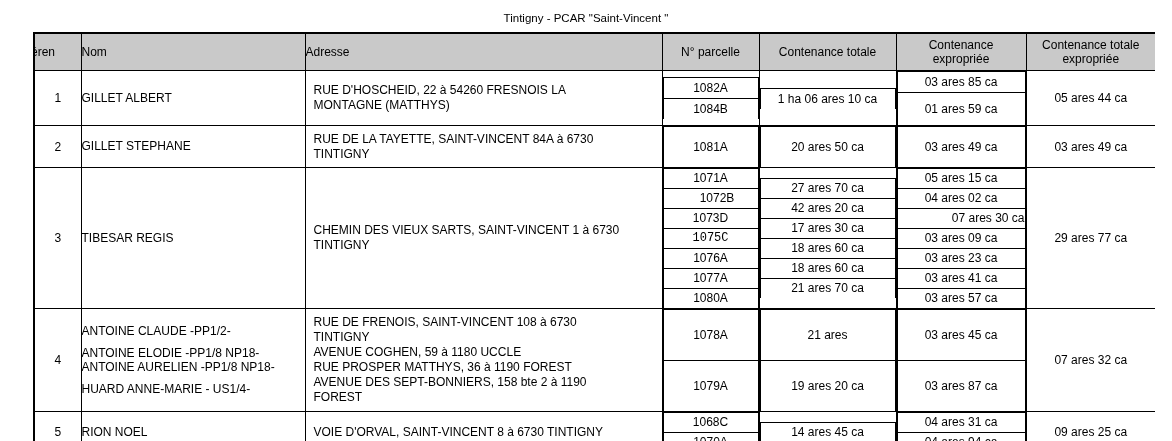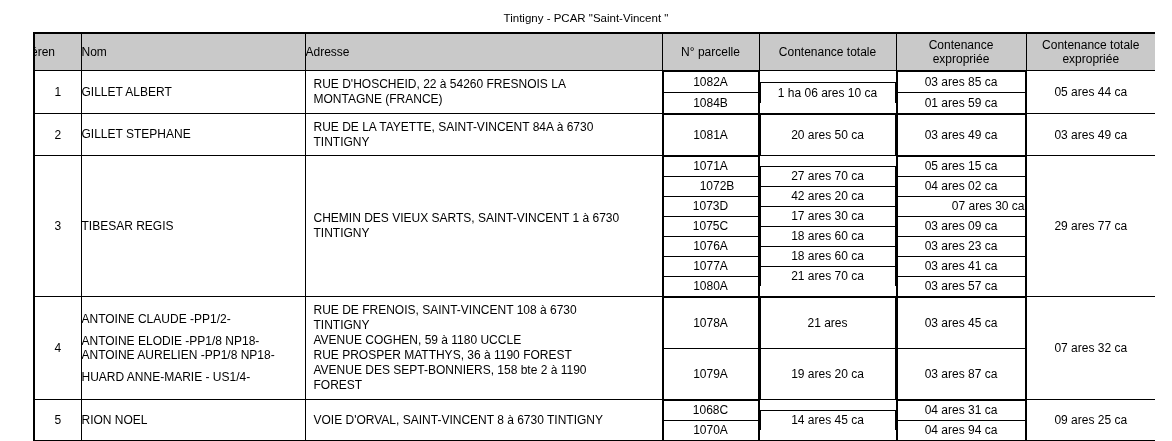--- a/index.html
+++ b/index.html
@@ -161,21 +161,21 @@
         </tr>
       </thead>
       <tbody id="table-body">
           <tr>
             <td class="c-ref" style="height: 40px;">1</td>
             <td class="c-nom">
               <span class="nom-block">GILLET ALBERT</span>
             </td>
             <td class="c-adr">
               <span class="line nowrap">RUE D'HOSCHEID, 22 à 54260 FRESNOIS LA</span>
-              <span class="line nowrap">MONTAGNE (FRANCE)</span>
+              <span class="line nowrap">MONTAGNE (MATTHYS)</span>
             </td>
             <td class="c-num">
               <table class="sub-table">
                 <tbody>
                   <tr>
                     <td style="height: 20px; line-height: 20px;">1082A</td>
                   </tr>
                   <tr>
                     <td style="height: 20px; line-height: 20px;">1084B</td>
                   </tr>
@@ -191,21 +191,21 @@
                 </tbody>
               </table>
             </td>
             <td class="c-num">
               <table class="sub-table">
                 <tbody>
                   <tr>
                     <td style="height: 20px; line-height: 20px;">03 ares 85 ca</td>
                   </tr>
                   <tr>
-                    <td style="height: 20px; line-height: 20px;">01 ares 59 ca</td>
+                    <td style="height: 32px; line-height: 20px;">01 ares 59 ca</td>
                   </tr>
                 </tbody>
               </table>
             </td>
             <td class="c-tot">05 ares 44 ca</td>
           </tr>
           <tr>
             <td class="c-ref" style="height: 40px;">2</td>
             <td class="c-nom">
               <span class="nom-block">GILLET STEPHANE</span>
@@ -258,21 +258,21 @@
                   <tr>
                     <td style="height: 19px; line-height: 19px;">1071A</td>
                   </tr>
                   <tr>
                     <td style="height: 19px; line-height: 19px; padding-left: 13px;">1072B</td>
                   </tr>
                   <tr>
                     <td style="height: 19px; line-height: 19px;">1073D</td>
                   </tr>
                   <tr>
-                    <td style="height: 19px; line-height: 19px;">1075C</td>
+                    <td style="height: 19px; line-height: 19px; font-family: Liberation Mono, monospace;">1075C</td>
                   </tr>
                   <tr>
                     <td style="height: 19px; line-height: 19px;">1076A</td>
                   </tr>
                   <tr>
                     <td style="height: 19px; line-height: 19px;">1077A</td>
                   </tr>
                   <tr>
                     <td style="height: 19px; line-height: 19px;">1080A</td>
                   </tr>

